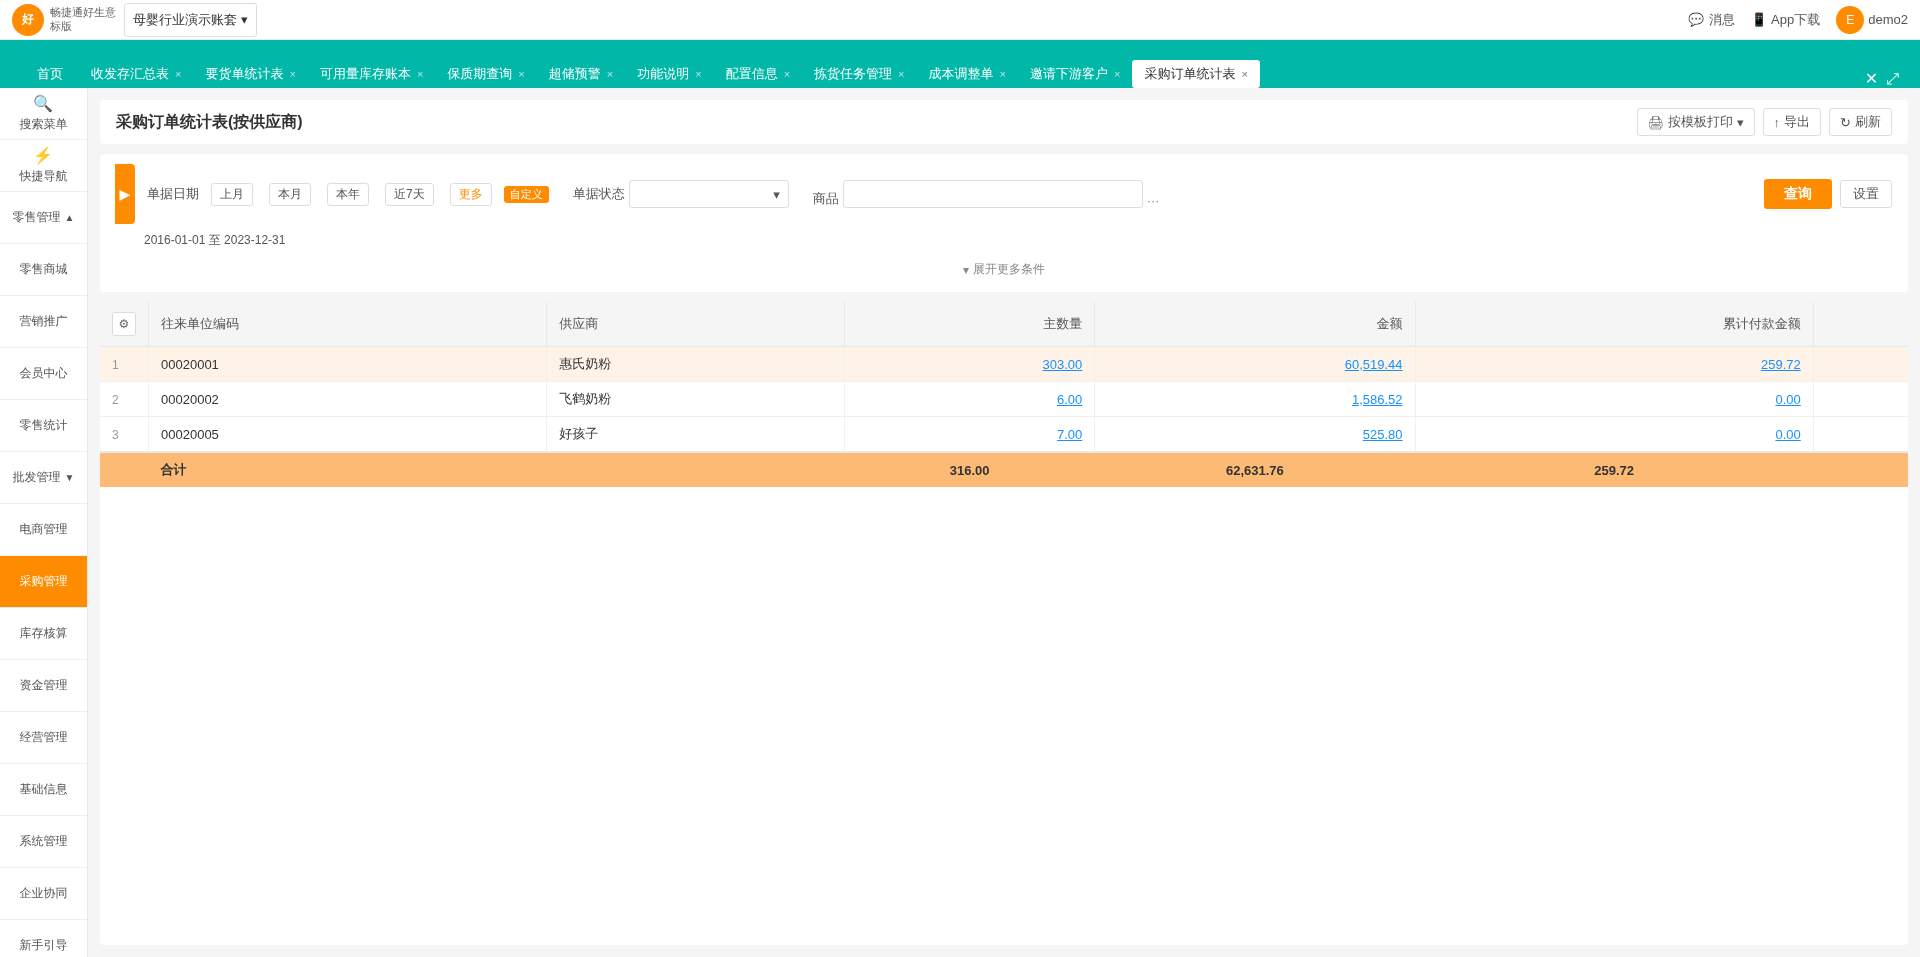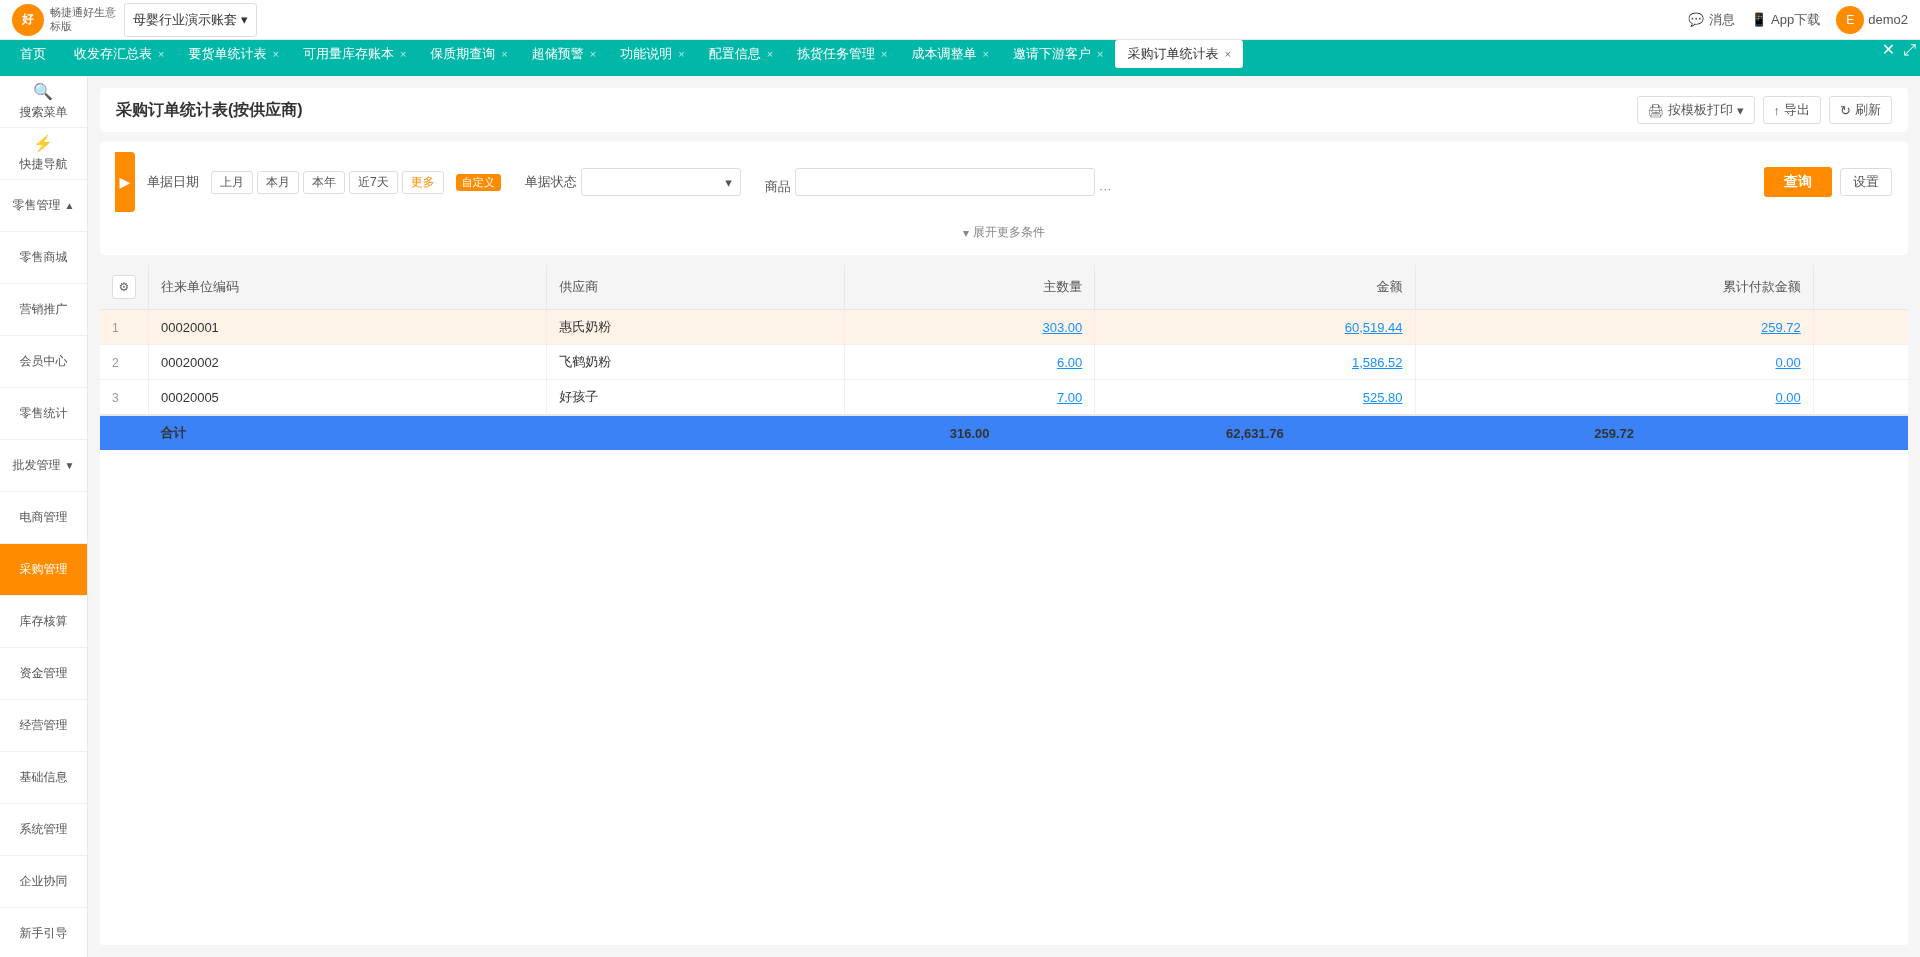--- a/index.html
+++ b/index.html
@@ -14,21 +14,21 @@
     .logo { display: flex; align-items: center; gap: 6px; }
     .logo-icon { width: 32px; height: 32px; background: #ff8c00; border-radius: 50%; display: flex; align-items: center; justify-content: center; color: #fff; font-size: 12px; font-weight: bold; }
     .logo-text { font-size: 11px; color: #666; line-height: 1.2; }
     .workspace-selector { display: flex; align-items: center; gap: 4px; color: #333; font-size: 13px; cursor: pointer; padding: 0 8px; border: 1px solid #ddd; height: 34px; border-radius: 3px; background: #fff; }
     .top-bar-right { display: flex; align-items: center; gap: 16px; }
     .top-bar-action { display: flex; align-items: center; gap: 4px; color: #555; cursor: pointer; font-size: 13px; }
     .avatar { width: 28px; height: 28px; border-radius: 50%; background: #ff8c00; display: flex; align-items: center; justify-content: center; color: #fff; font-size: 12px; }
 
     
     .nav-tabs {
-      background: #00b7a8; display: flex; align-items: flex-start; height: 36px; padding: 0 4px;
+      background: #00b7a8; display: flex; align-items: flex-end; height: 48px; padding: 0 21px;
       flex-shrink: 0; overflow: hidden;
     }
     .nav-tab {
       display: flex; align-items: center; gap: 4px; padding: 0 12px; height: 28px; color: #fff;
       font-size: 13px; cursor: pointer; border-radius: 3px; white-space: nowrap;
     }
     .nav-tab.active { background: #fff; color: #333; }
     .nav-tab .close-x { font-size: 11px; opacity: 0.7; margin-left: 2px; }
     .nav-tab.home { padding: 0 16px; }
     .nav-right-icons { margin-left: auto; display: flex; align-items: center; gap: 8px; }
@@ -60,21 +60,21 @@
     .page-title { font-size: 16px; font-weight: bold; color: #333; }
     .page-actions { display: flex; align-items: center; gap: 8px; }
     .btn-print { display: flex; align-items: center; gap: 4px; border: 1px solid #ddd; background: #fff; padding: 4px 10px; border-radius: 3px; cursor: pointer; color: #555; font-size: 13px; }
     .btn-export { display: flex; align-items: center; gap: 4px; border: 1px solid #ddd; background: #fff; padding: 4px 10px; border-radius: 3px; cursor: pointer; color: #555; font-size: 13px; }
     .btn-refresh { display: flex; align-items: center; gap: 4px; border: 1px solid #ddd; background: #fff; padding: 4px 10px; border-radius: 3px; cursor: pointer; color: #555; font-size: 13px; }
 
     
     .filter-bar { background: #fff; padding: 10px 16px; border-radius: 4px; display: flex; flex-direction: column; gap: 8px; }
     .filter-row { display: flex; align-items: center; gap: 12px; flex-wrap: wrap; }
     .filter-label { color: #555; font-size: 13px; white-space: nowrap; }
-    .filter-date-btns { display: flex; gap: 4px; }
+    .filter-date-btns { display: flex; gap: 16px; }
     .filter-date-btn { padding: 2px 8px; border: 1px solid #ddd; border-radius: 3px; cursor: pointer; font-size: 12px; color: #555; background: #fff; }
     .filter-date-btn.more { color: #ff8c00; }
     .filter-custom-badge { background: #ff8c00; color: #fff; padding: 1px 6px; border-radius: 3px; font-size: 11px; cursor: pointer; }
     .filter-date-range { font-size: 12px; color: #555; }
     .filter-select { display: flex; align-items: center; gap: 4px; }
     .select-box { border: 1px solid #ddd; border-radius: 3px; padding: 3px 8px; font-size: 13px; color: #555; background: #fff; min-width: 160px; display: flex; align-items: center; justify-content: space-between; cursor: pointer; height: 28px; }
     .filter-goods { display: flex; align-items: flex-end; gap: 4px; }
     .goods-input { border: 1px solid #ddd; border-radius: 3px; padding: 3px 8px; font-size: 13px; color: #555; background: #fff; width: 300px; height: 28px; }
     .filter-expand { display: flex; align-items: center; justify-content: center; gap: 4px; color: #888; font-size: 12px; cursor: pointer; padding: 4px; }
     .btn-query { background: #ff8c00; color: #fff; border: none; padding: 6px 20px; border-radius: 3px; cursor: pointer; font-size: 14px; font-weight: bold; }
@@ -88,21 +88,21 @@
     thead th:last-child { border-right: none; }
     thead th.num { text-align: right; font-family: Liberation Mono, monospace; }
     tbody tr { background: #fff; }
     tbody tr:nth-child(odd) { background: #fff; }
     tbody tr.highlighted { background: #fff3e8; }
     tbody td { padding: 8px 12px; border-bottom: 1px solid #f0f0f0; border-right: 1px solid #f0f0f0; color: #333; }
     tbody td:last-child { border-right: none; }
     tbody td.num { text-align: right; }
     .link-blue { color: #1890ff; text-decoration: underline; cursor: pointer; }
     .row-num { color: #999; font-size: 12px; }
-    tfoot tr { background: #3b82f6; }
+    tfoot tr { background: #fdba74; }
     tfoot td { padding: 8px 12px; border-top: 2px solid #e8e8e8; font-weight: bold; color: #333; }
     tfoot td.num { text-align: center; }
 
     
     .th-settings { width: 36px; }
     .settings-icon-btn { width: 24px; height: 24px; border: 1px solid #ddd; border-radius: 3px; display: flex; align-items: center; justify-content: center; cursor: pointer; background: #fff; font-size: 12px; color: #666; }
 
     
     .collapse-btn { background: #ff8c00; color: #fff; border: none; width: 20px; height: 60px; border-radius: 0 4px 4px 0; cursor: pointer; display: flex; align-items: center; justify-content: center; font-size: 14px; margin-left: -1px; }
   </style>
@@ -304,20 +304,23 @@
             <input class="goods-input" type="text" style="">
             <span style="color:#888; cursor:pointer; font-size:13px;">···</span>
           </span>
 
           <div style="margin-left:auto; display:flex; gap:8px; align-items:center;">
             <button class="btn-query">查询</button>
             <button class="btn-settings">设置</button>
           </div>
         </div>
 
+        <div style="display:flex; align-items:center; gap: 8px; padding-left: 28px;">
+          <span class="filter-date-range">2016-01-01 至 2023-12-31</span>
+        </div>
 
         <div class="filter-expand">
           <span>▾</span>
           <span>展开更多条件</span>
         </div>
       </div>
 
       <div class="table-container">
         <table>
           <thead>

